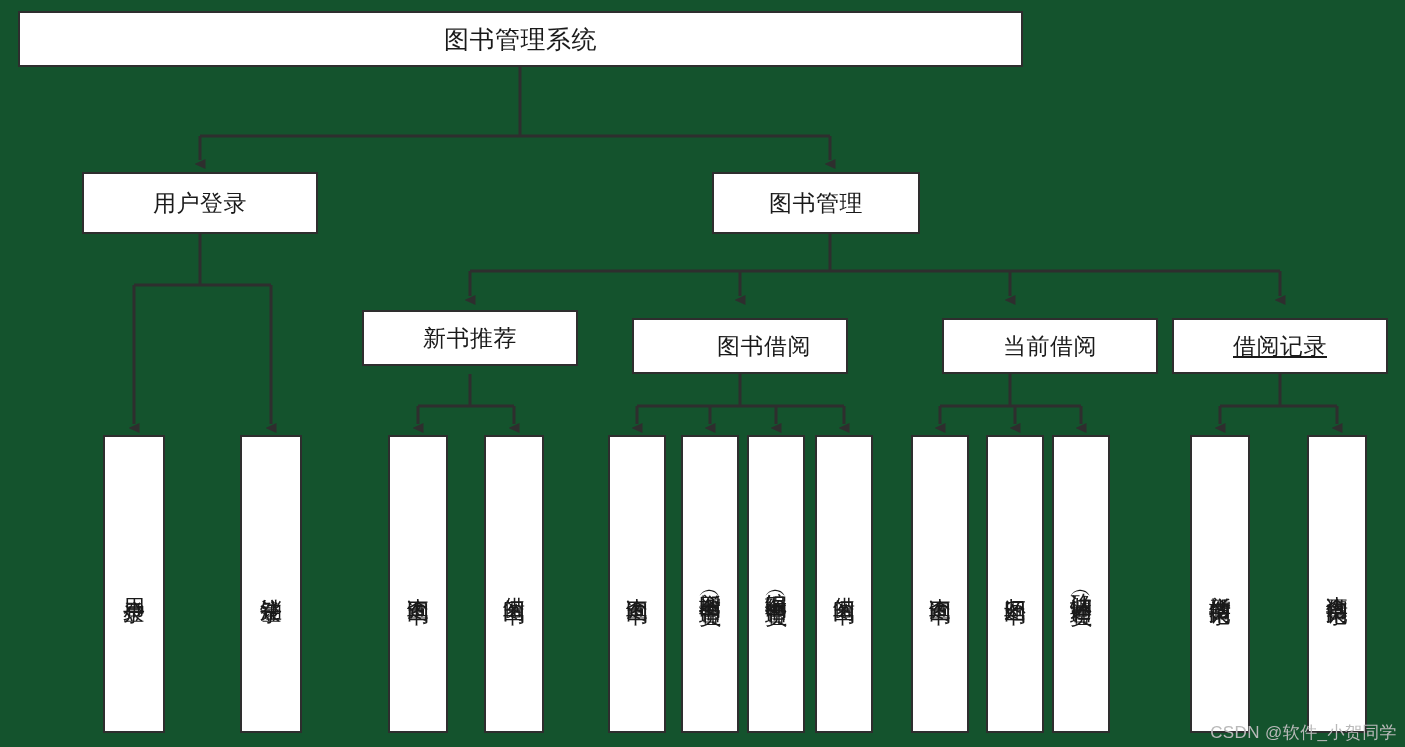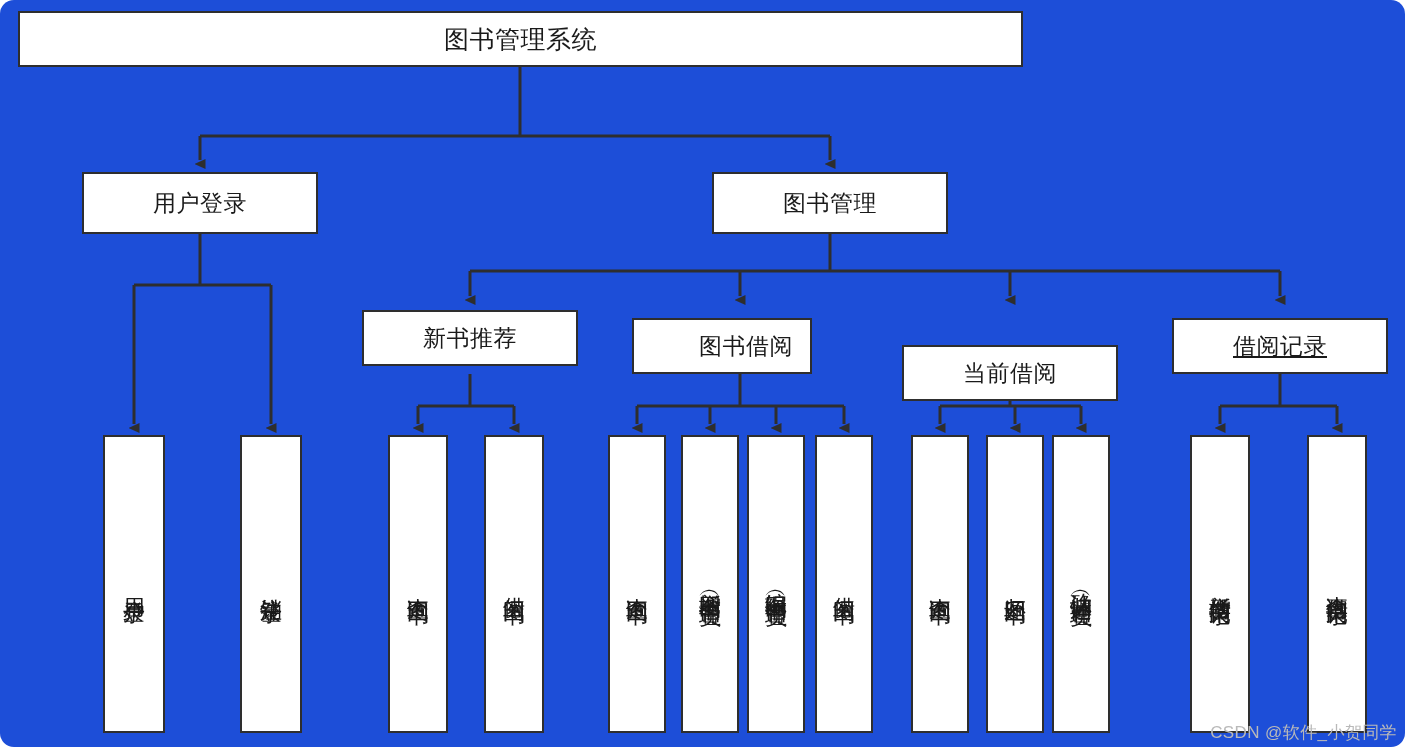--- a/index.html
+++ b/index.html
@@ -7,23 +7,22 @@
     padding: 0;
     background: #ffffff;
   }
   body {
     font-family: "Liberation Sans", "DejaVu Sans", sans-serif;
   }
   #canvas {
     position: relative;
     width: 1405px;
     height: 747px;
-    background: #1d4ed8;
+    background: #14532d;
     overflow: hidden;
-    border-radius: 14px;
   }
   svg.connectors {
     position: absolute;
     left: 0;
     top: 0;
     width: 1405px;
     height: 747px;
     pointer-events: none;
   }
   .node {
@@ -123,31 +122,31 @@
     </g>
   </svg>
 
   <div class="node root" style="left: 18px; top: 11px; width: 1005px; height: 56px;">
     <span class="node-label">图书管理系统</span>
   </div>
 
   <div class="node lvl1" style="left: 82px; top: 172px; width: 236px; height: 62px;">
     <span class="node-label">用户登录</span>
   </div>
-  <div class="node lvl1" style="left: 712px; top: 172px; width: 236px; height: 62px;">
+  <div class="node lvl1" style="left: 712px; top: 172px; width: 208px; height: 62px;">
     <span class="node-label">图书管理</span>
   </div>
 
   <div class="node lvl2" style="left: 362px; top: 310px; width: 216px; height: 56px;">
     <span class="node-label">新书推荐</span>
   </div>
-  <div class="node lvl2" style="left: 632px; top: 318px; width: 180px; height: 56px; padding-left: 48px;">
+  <div class="node lvl2" style="left: 632px; top: 318px; width: 216px; height: 56px; padding-left: 48px;">
     <span class="node-label">图书借阅</span>
   </div>
-  <div class="node lvl2" style="left: 902px; top: 318px; width: 216px; height: 56px; margin-top: 27px;">
+  <div class="node lvl2" style="left: 942px; top: 318px; width: 216px; height: 56px;">
     <span class="node-label">当前借阅</span>
   </div>
   <div class="node lvl2" style="left: 1172px; top: 318px; width: 216px; height: 56px; text-decoration: underline;">
     <span class="node-label">借阅记录</span>
   </div>
 
   <div class="node leaf" style="left: 103px; top: 435px; width: 62px; height: 298px;">
     <span class="node-label">用户登录</span>
   </div>
   <div class="node leaf" style="left: 240px; top: 435px; width: 62px; height: 298px;">

